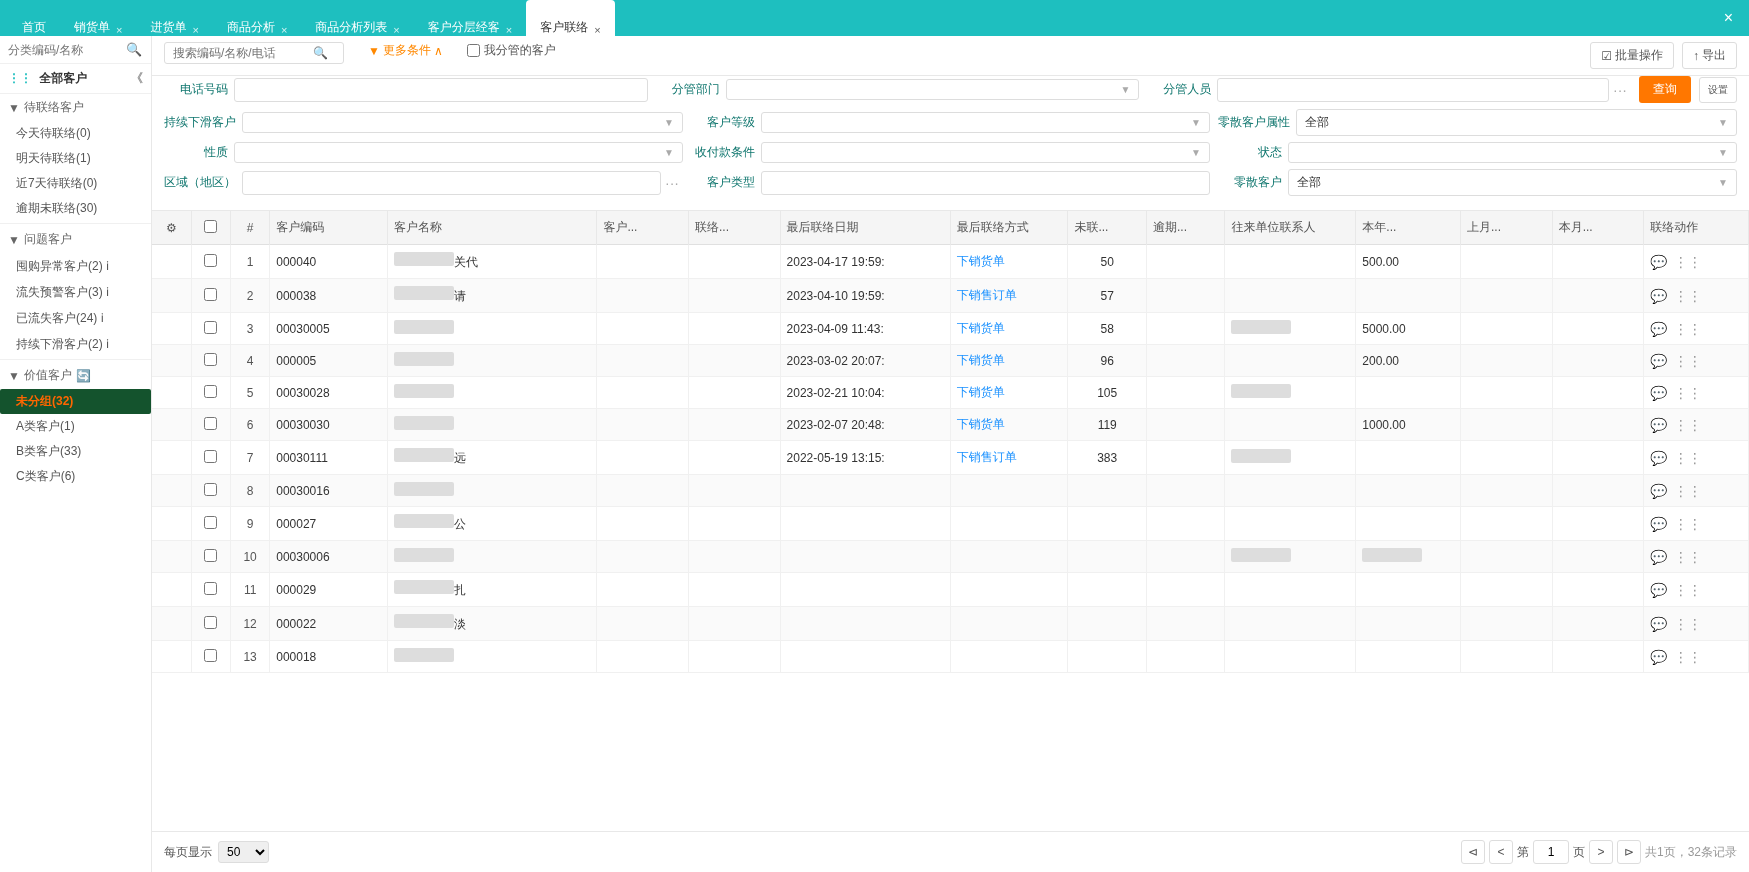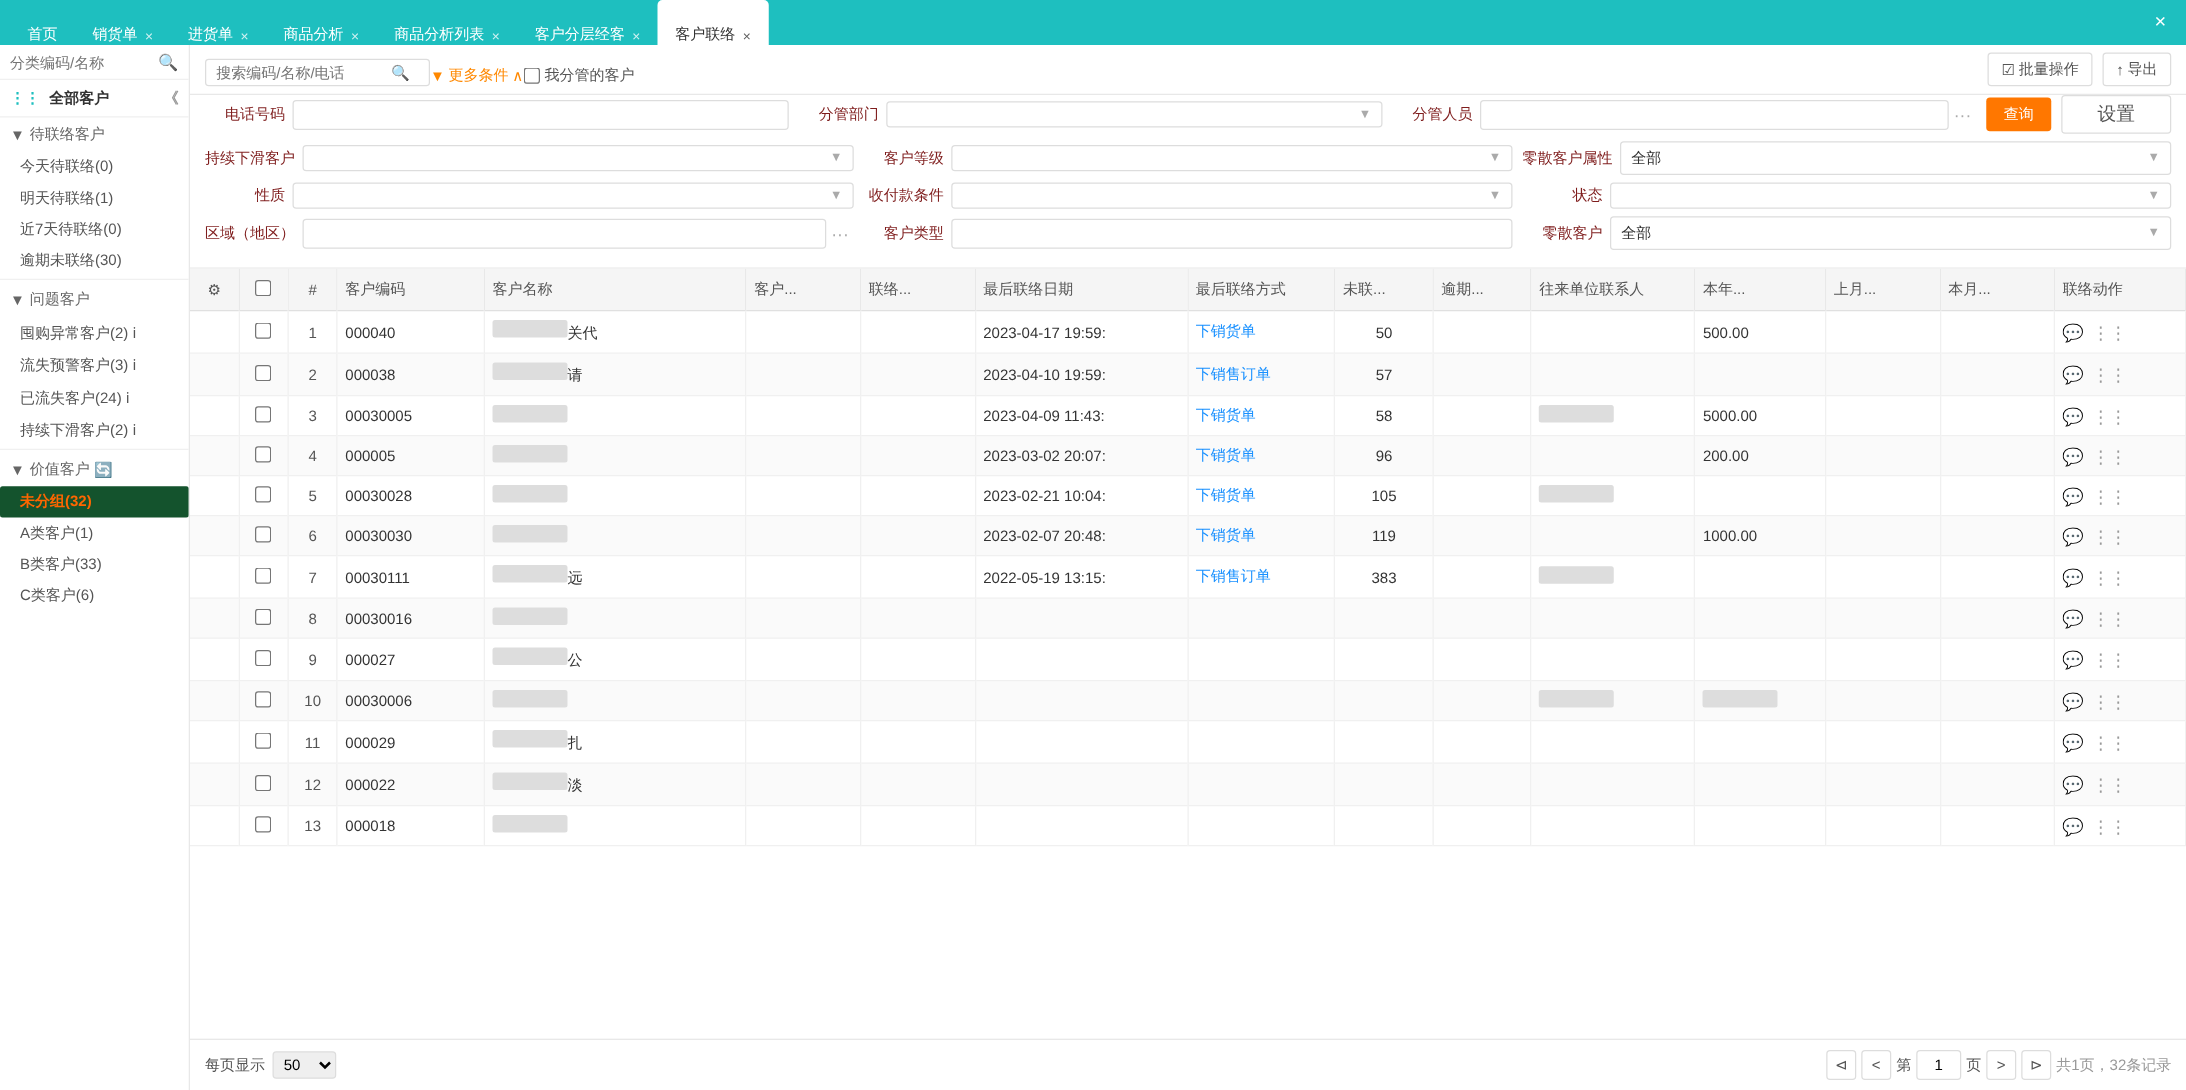--- a/index.html
+++ b/index.html
@@ -79,21 +79,21 @@
     .my-customers {
       display: flex; align-items: center; gap: 4px; color: #555; cursor: pointer;
     }
     .my-customers input[type=checkbox] { cursor: pointer; }
     .btn-orange {
       background: #ff7700; color: #fff; border: none; border-radius: 3px;
       padding: 5px 14px; cursor: pointer; font-size: 12px; text-align: center;
     }
     .btn-white {
       background: #fff; color: #555; border: 1px solid #ddd; border-radius: 3px;
-      padding: 5px 28px; cursor: pointer; font-size: 15px;
+      padding: 5px 8px; cursor: pointer; font-size: 10px;
     }
     .btn-batch {
       display: flex; align-items: center; gap: 3px; color: #555; cursor: pointer;
       border: 1px solid #ddd; border-radius: 3px; padding: 4px 10px; background: #fff;
     }
     .btn-export {
       display: flex; align-items: center; gap: 3px; color: #555; cursor: pointer;
       border: 1px solid #ddd; border-radius: 3px; padding: 4px 10px; background: #fff;
     }
 
@@ -150,21 +150,21 @@
     .gear-cell { text-align: center; }
 
     .combined-filter {
       background: #fff; border-bottom: 1px solid #e8e8e8;
     }
     .combined-filter-rows {
       padding: 0 12px 8px;
     }
     .cfr { display: flex; align-items: center; gap: 8px; margin-bottom: 6px; }
     .cf-field { display: flex; align-items: center; flex: 1; }
-    .cf-label { min-width: 70px; text-align: right; color: #7f1d1d; padding-right: 6px; white-space: nowrap; }
+    .cf-label { min-width: 70px; text-align: right; color: #0f766e; padding-right: 6px; white-space: nowrap; }
     .cf-control {
       flex: 1; border: 1px solid #ddd; border-radius: 3px; padding: 4px 8px;
       display: flex; align-items: center; justify-content: space-between; cursor: pointer; color: #333; background: #fff;
     }
     .cf-input {
       flex: 1; border: 1px solid #ddd; border-radius: 3px; padding: 4px 8px;
       outline: none; font-size: 12px; color: #333;
     }
     .cf-dots { color: #aaa; cursor: pointer; padding: 0 4px; font-size: 14px; }
     .cf-chevron { color: #aaa; font-size: 10px; }
@@ -273,21 +273,21 @@
     <div class="sidebar-item">
       <span>B类客户(33)</span>
     </div>
     <div class="sidebar-item">
       <span>C类客户(6)</span>
     </div>
   </div>
 
   <div class="main-content">
 
-    <div style="background:#fff; padding:6px 12px; border-bottom:1px solid #e8e8e8; display:flex; align-items:flex-end; gap:0;">
+    <div style="background:#fff; padding:6px 12px; border-bottom:1px solid #e8e8e8; display:flex; align-items:flex-start; gap:24px;">
       <div class="filter-search">
         <input type="text" style="border: none; outline: none; font-size: 12px; width: 140px; color: rgb(102, 102, 102);" placeholder="搜索编码/名称/电话">
         <span style="color:#999;">🔍</span>
       </div>
       <div class="more-conditions">
         <span style="color:#ff8800;">▼</span>
         <span style="color:#ff8800;">更多条件</span>
         <span style="color:#ff8800;">∧</span>
       </div>
       <div class="my-customers">

